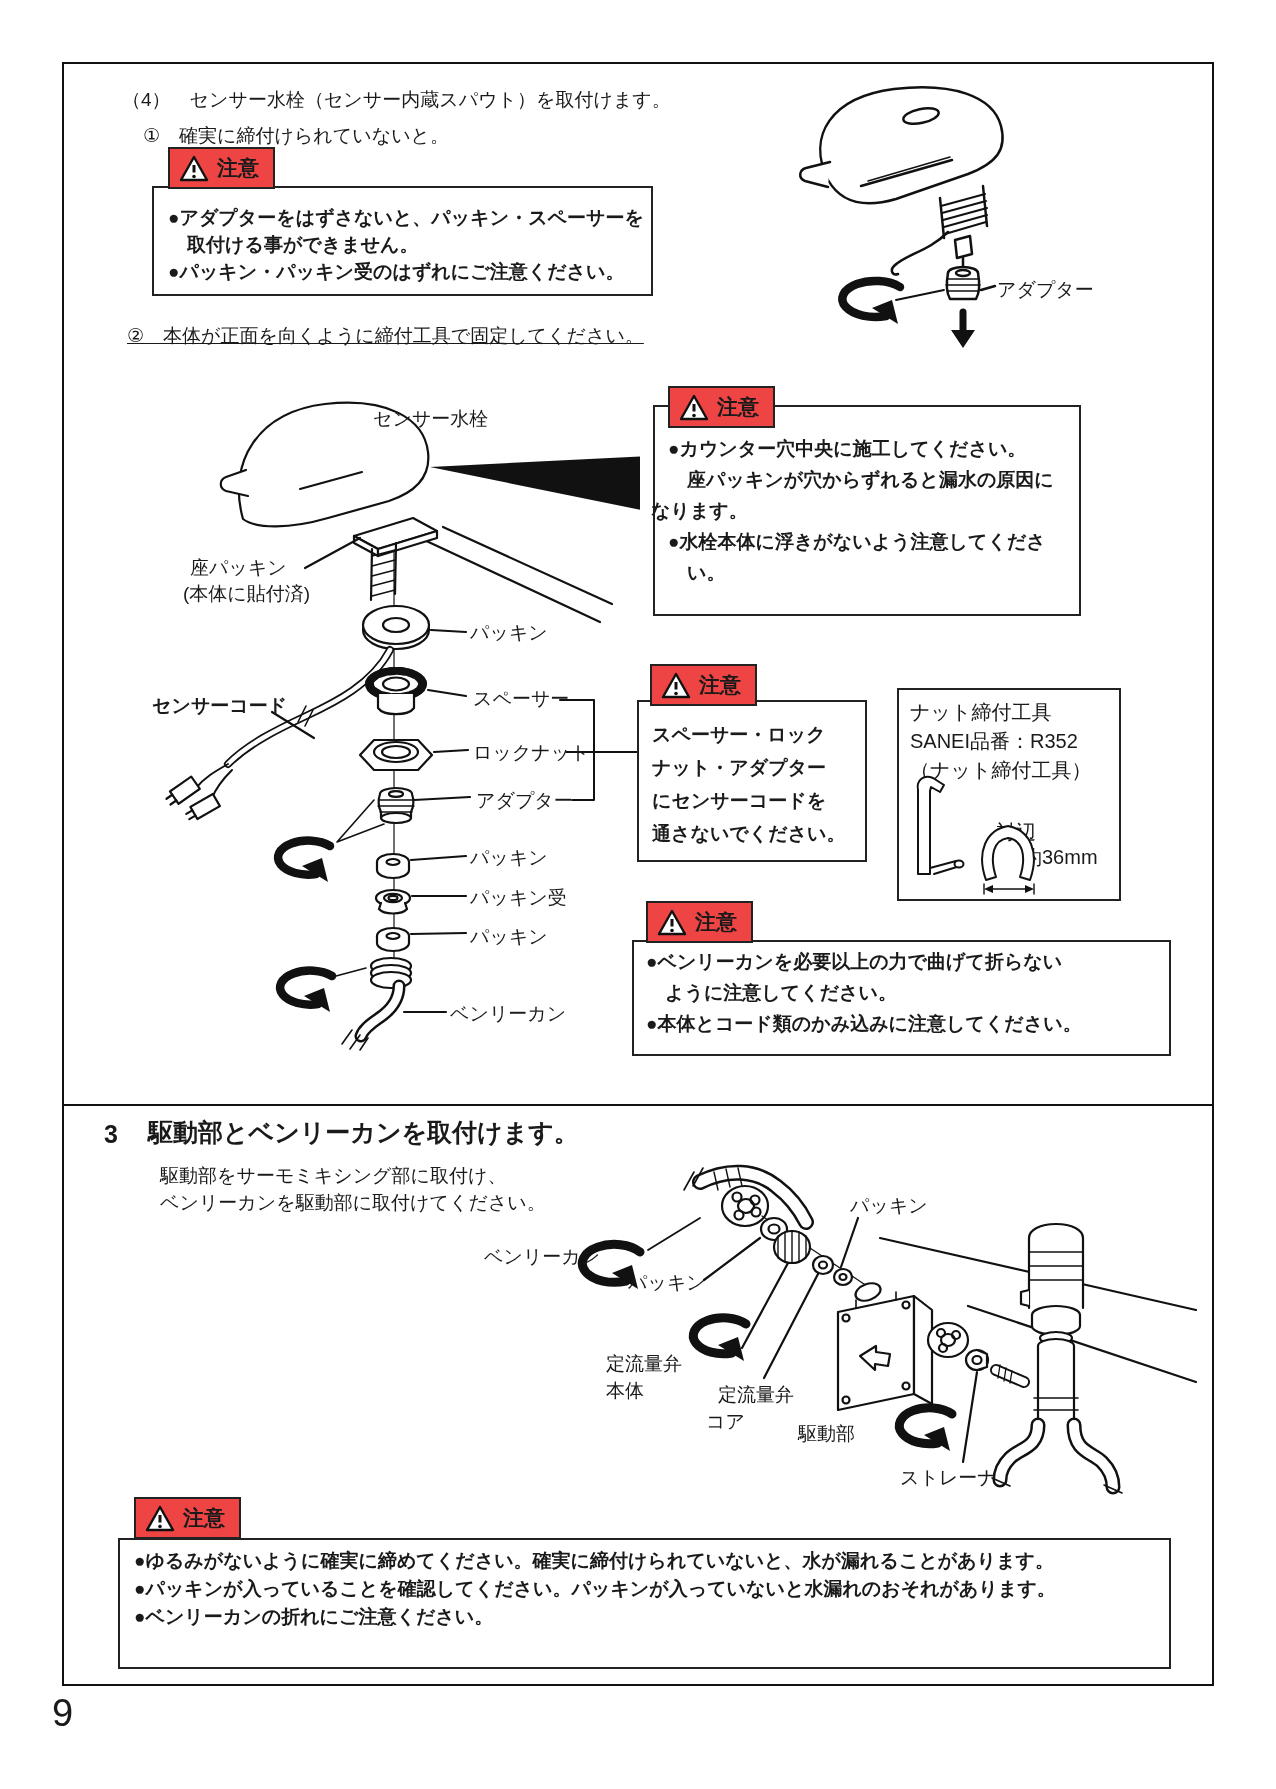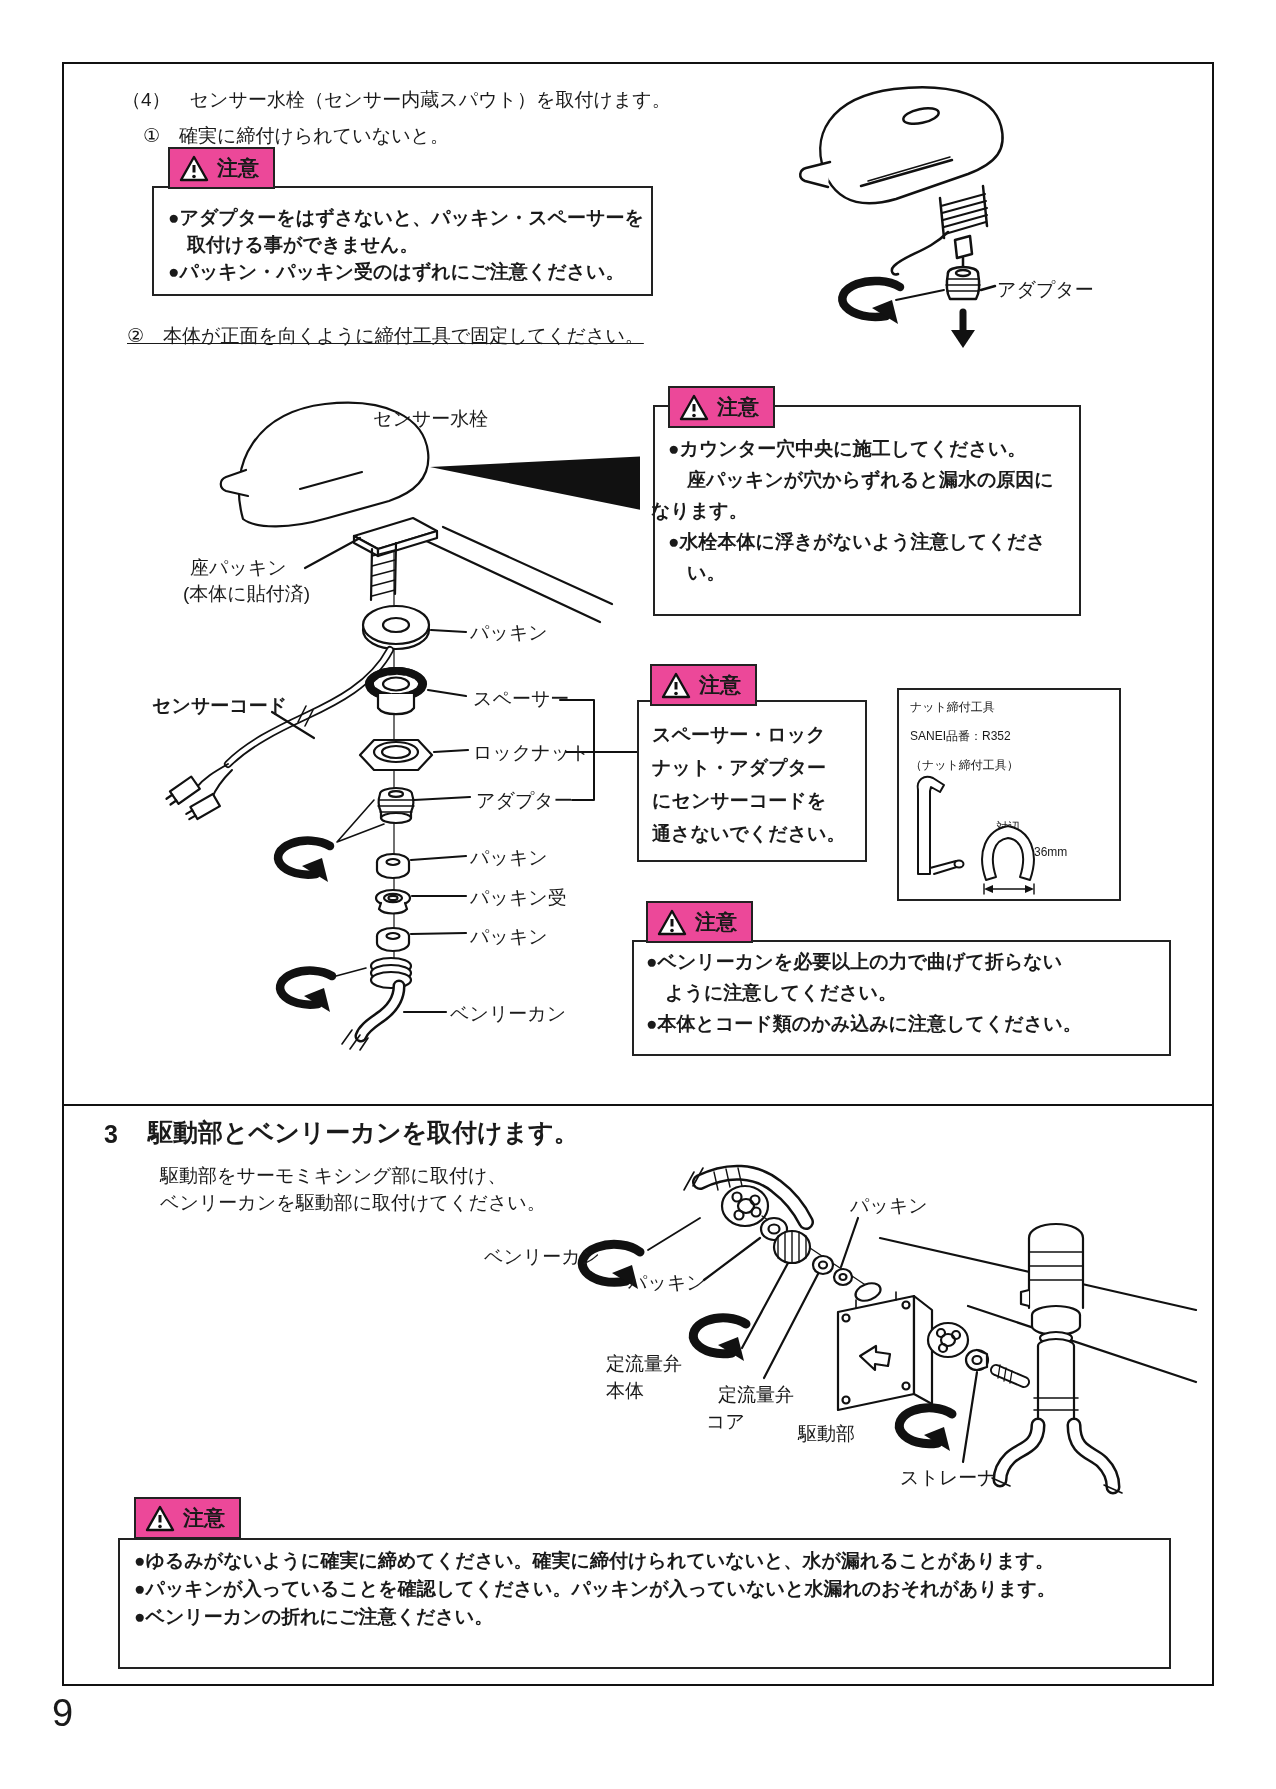--- a/index.html
+++ b/index.html
@@ -3,28 +3,28 @@
 <meta charset="utf-8">
 <style>
   html,body{margin:0;padding:0;background:#fff;}
   .page{position:relative;width:1276px;height:1789px;background:#fff;
         font-family:"Liberation Sans","DejaVu Sans",sans-serif;color:#1a1a1a;overflow:hidden;}
   .outer{position:absolute;left:62px;top:62px;width:1148px;height:1620px;border:2px solid #111;z-index:0;}
   .divider{position:absolute;left:62px;top:1104px;width:1150px;height:0;border-top:2px solid #111;z-index:1;}
   .t{position:absolute;white-space:nowrap;font-size:19px;line-height:1.25;z-index:2;}
   .bold{font-weight:bold;}
   .cbox{position:absolute;border:2px solid #222;background:#fff;z-index:2;}
-  .ctab{position:absolute;display:inline-flex;align-items:center;gap:8px;background:#ec4899;
+  .ctab{position:absolute;display:inline-flex;align-items:center;gap:8px;background:#ef4444;
         border:2px solid #222;padding:5px 14px 5px 9px;font-size:21px;font-weight:bold;z-index:4;}
   .ctab svg{display:block;}
   svg.art{position:absolute;z-index:1;pointer-events:none;}
   .pageno{position:absolute;left:52px;top:1692px;font-size:38px;z-index:2;}
   .h3num{font-size:25px;font-weight:bold;}
   .h3{font-size:25px;font-weight:bold;}
-  .small{font-size:12px;}
+  .small{font-size:20px;}
 </style>
 </head>
 <body>
 
 <div class="page">
   <div class="outer"></div>
   <div class="divider"></div>
 
   <div class="t" style="left:122px;top:88px;">（4）　センサー水栓（センサー内蔵スパウト）を取付けます。</div>
   <div class="t" style="left:143px;top:124px;">①　確実に締付けられていないと。</div>

